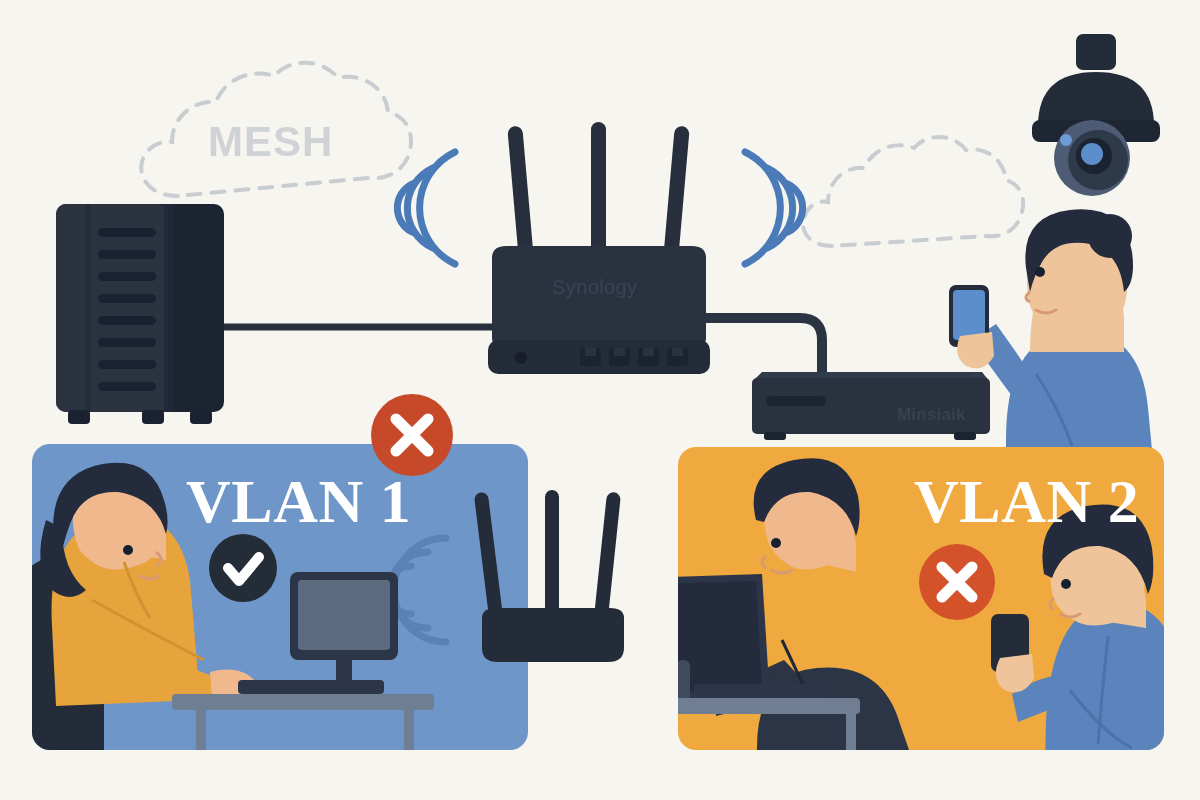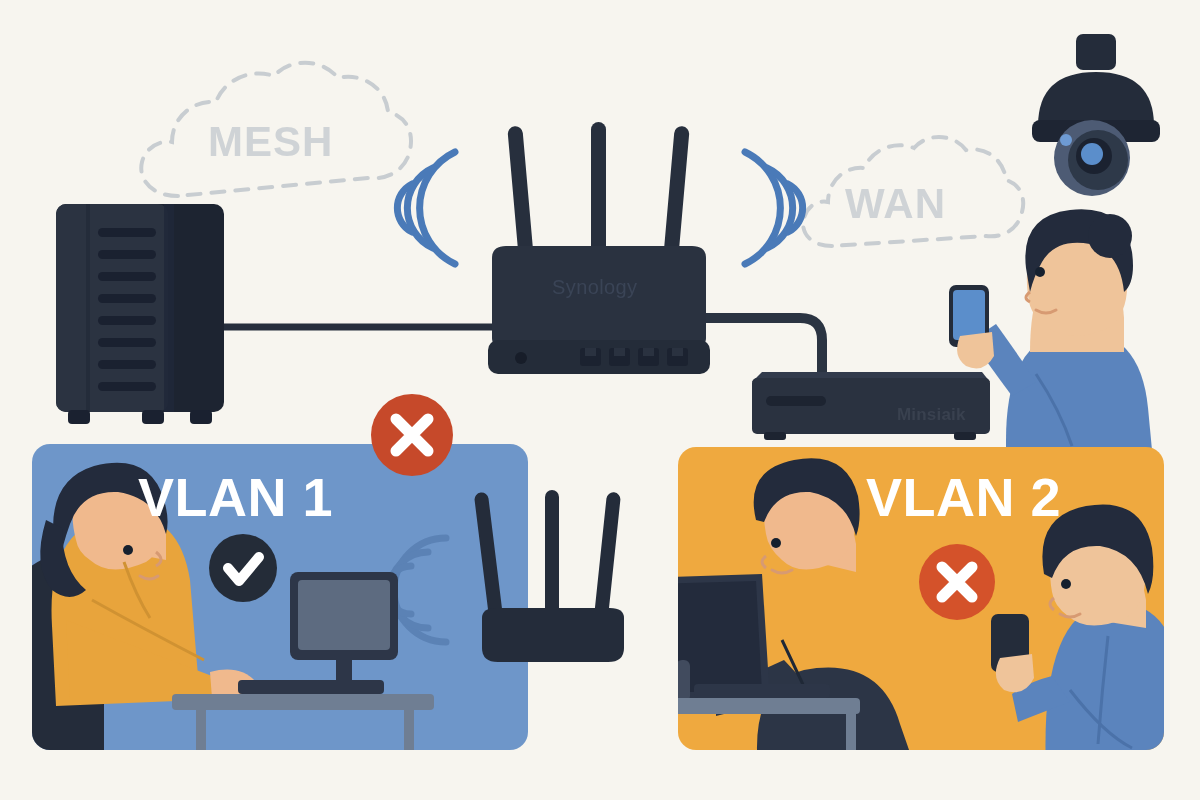--- a/index.html
+++ b/index.html
@@ -14,25 +14,26 @@
     height: 800px;
     overflow: hidden;
     background: #f7f5ef;
     font-family: "Liberation Sans", sans-serif;
   }
   #scene { position: absolute; inset: 0; }
   .label-layer { position: absolute; inset: 0; pointer-events: none; }
   .vlan-label {
     position: absolute;
     color: #ffffff;
-    font-family: Liberation Sans, sans-serif;
+    font-family: Liberation Serif, serif;
     font-weight: 700;
-    font-size: 54px;
+    font-size: 62px;
     letter-spacing: 0.5px;
     white-space: nowrap;
+    margin-left: 48px;
   }
   .cloud-label {
     position: absolute;
     color: #cfd3d6;
     font-family: "Liberation Sans", sans-serif;
     font-weight: 700;
     font-size: 42px;
     letter-spacing: 1px;
     white-space: nowrap;
   }
@@ -302,20 +303,19 @@
 
     <g>
       <circle cx="957" cy="582" r="38" fill="#d4522a"></circle>
       <path d="M942 567 L972 597 M972 567 L942 597" stroke="#ffffff" stroke-width="11" stroke-linecap="round"></path>
     </g>
 
   </svg>
 
   <div class="label-layer">
     <div class="cloud-label" style="left:208px; top:118px;">MESH</div>
-    <div class="cloud-label" style="left:845px; top:180px;">WAN</div>
     <div class="brand-label" style="left:552px; top:276px;">Synology</div>
     <div class="box-label" style="left:897px; top:405px;">Minsiaik</div>
     <div class="vlan-label" style="left:138px; top:466px;">VLAN 1</div>
     <div class="vlan-label" style="left:866px; top:466px;text-align:center;">VLAN 2</div>
   </div>
 
 </div>
 
 </body></html>

